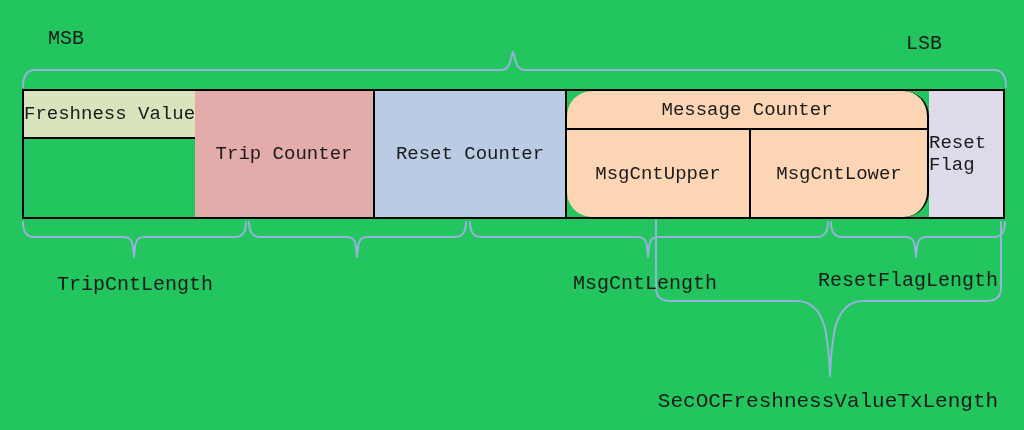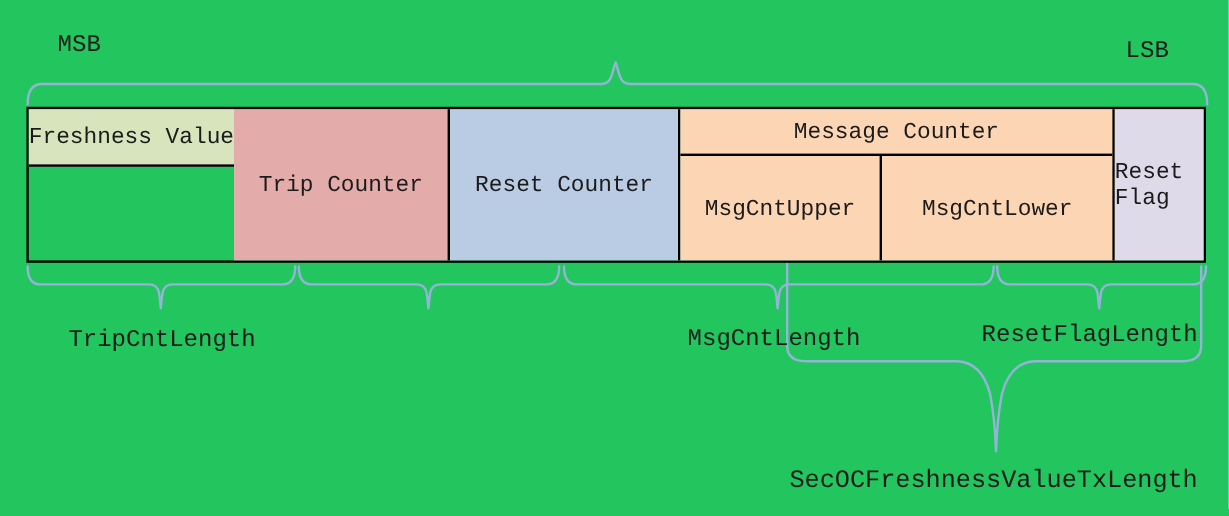--- a/index.html
+++ b/index.html
@@ -14,21 +14,21 @@
   
   .lbl{
     position:absolute;
     transform:translate(-50%,-50%);
     white-space:nowrap;
     font-size:20px;
     color:var(--c-text,#1b1b1b);
   }
   #lbl-msb   {left:66px;  top:38px;}
   #lbl-title {left:510px; top:27px;}
-  #lbl-lsb   {left:956px; top:43px;}
+  #lbl-lsb   {left:924px; top:43px;}
   #lbl-trip  {left:135px; top:284px;}
   #lbl-reset {left:352px; top:284px;}
   #lbl-msg   {left:645px; top:283px;}
   #lbl-flag  {left:908px; top:280px;}
   #lbl-tx    {left:828px; top:401px; font-size:21px;}
 
   
   #tbl{
     position:absolute;left:22px;top:89px;
     width:983px;height:130px;
@@ -49,28 +49,29 @@
     border-right:2px solid var(--c-border,#000);
   }
   #cell-reset{
     width:192px;background:var(--c-blue,#b9cce4);
     border-right:2px solid var(--c-border,#000);
   }
   #cell-msg{
     width:360px;display:flex;flex-direction:column;
     border-right:2px solid var(--c-border,#000);
     background:var(--c-orange,#fcd5b4);
+    border-radius:25px;
   }
   #msg-header{
     height:39px;flex:0 0 auto;
     border-bottom:2px solid var(--c-border,#000);
   }
   #msg-sub{flex:1;display:flex;}
   #cell-msg-upper{
-    width:168px;border-right:2px solid var(--c-border,#000);
+    width:184px;border-right:2px solid var(--c-border,#000);
   }
   #cell-msg-lower{flex:1;}
   #cell-flag{flex:1;background:var(--c-purple,#dedae9);}
 
   
   #braces{position:absolute;left:0;top:0;pointer-events:none;}
   .brace{
     fill:none;
     stroke:var(--c-brace,#94b3d8);
     stroke-width:2;

